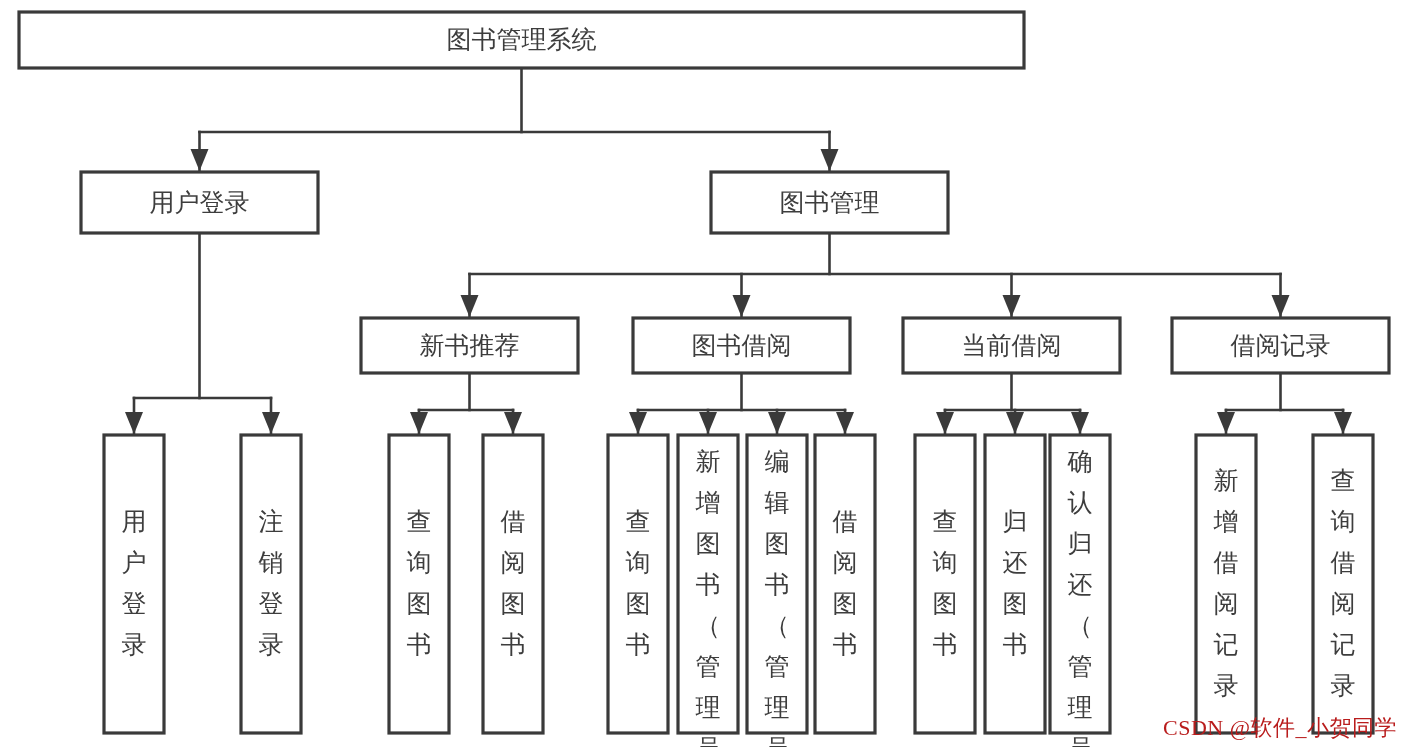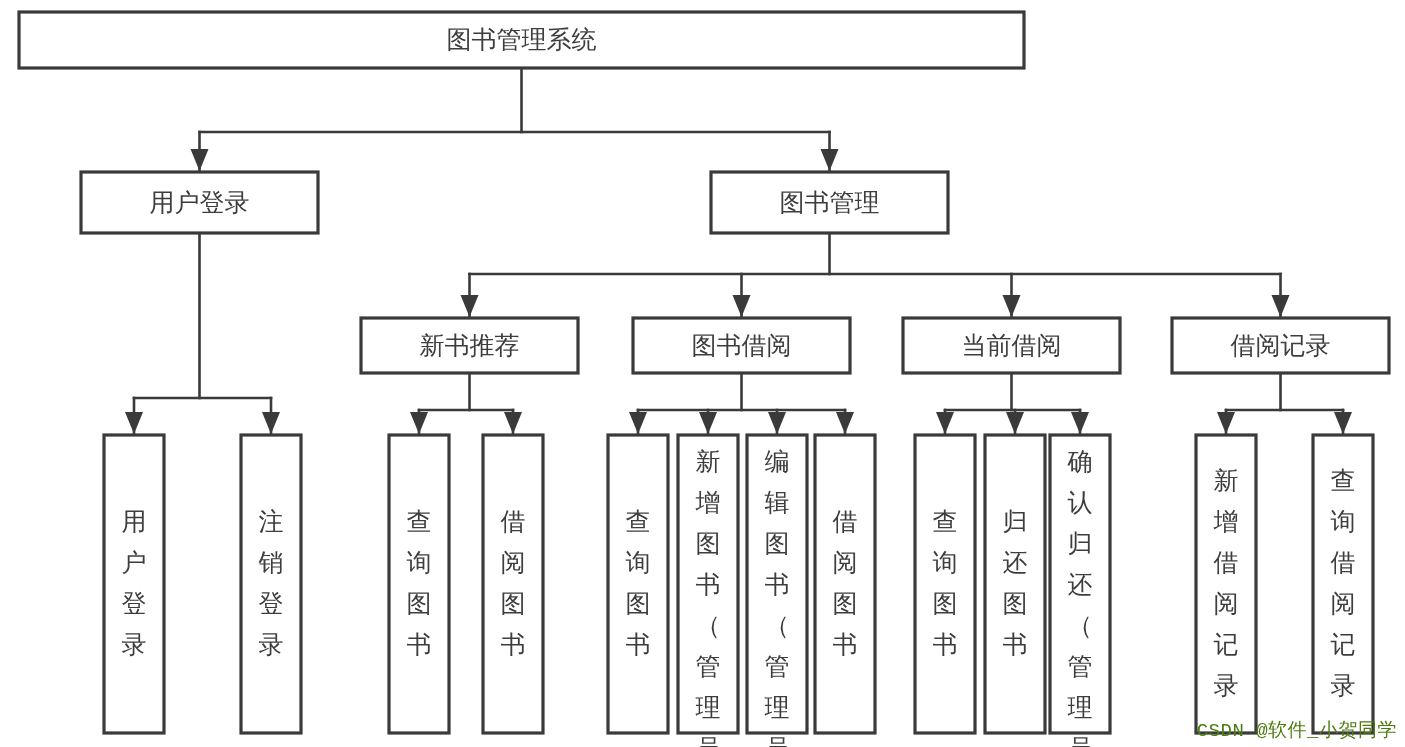--- a/index.html
+++ b/index.html
@@ -17,23 +17,23 @@
     font-family:"DejaVu Sans","Liberation Sans",sans-serif;
     fill:#3d3d3d;
     text-anchor:middle;
     dominant-baseline:middle;
   }
   .lbl-h{font-size:25px;}
   .lbl-v{font-size:25px;}
   .watermark{
     position:absolute;
     right:8px;bottom:4px;
-    font-family:Liberation Mono, monospace;
-    font-size:19px;
-    color:#4d7c0f;
+    font-family:Liberation Serif, serif;
+    font-size:22px;
+    color:#b91c1c;
     white-space:nowrap;
     letter-spacing:0.5px;
   }
 </style>
 </head>
 <body>
 
 <div id="stage">
   <svg id="diagram" viewBox="0 0 1405 747">
     <g id="connectors">

